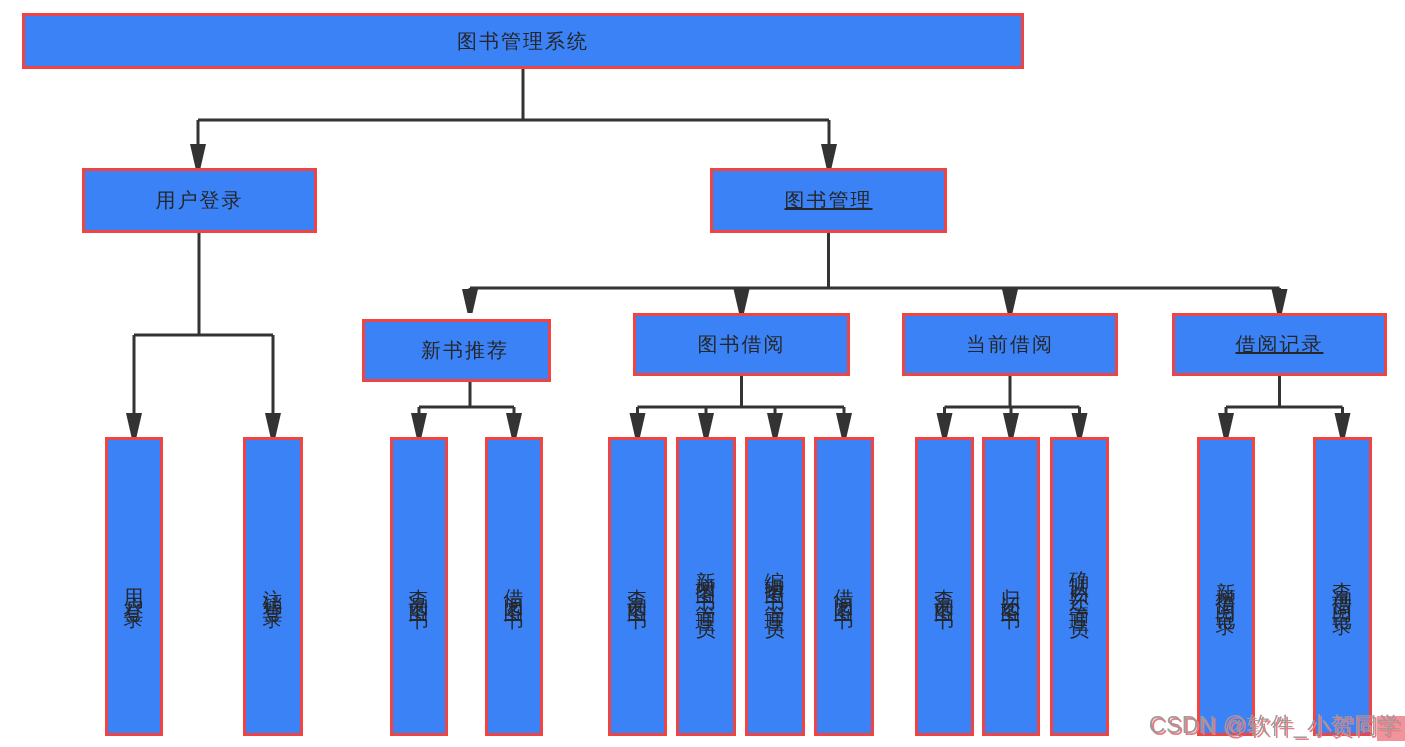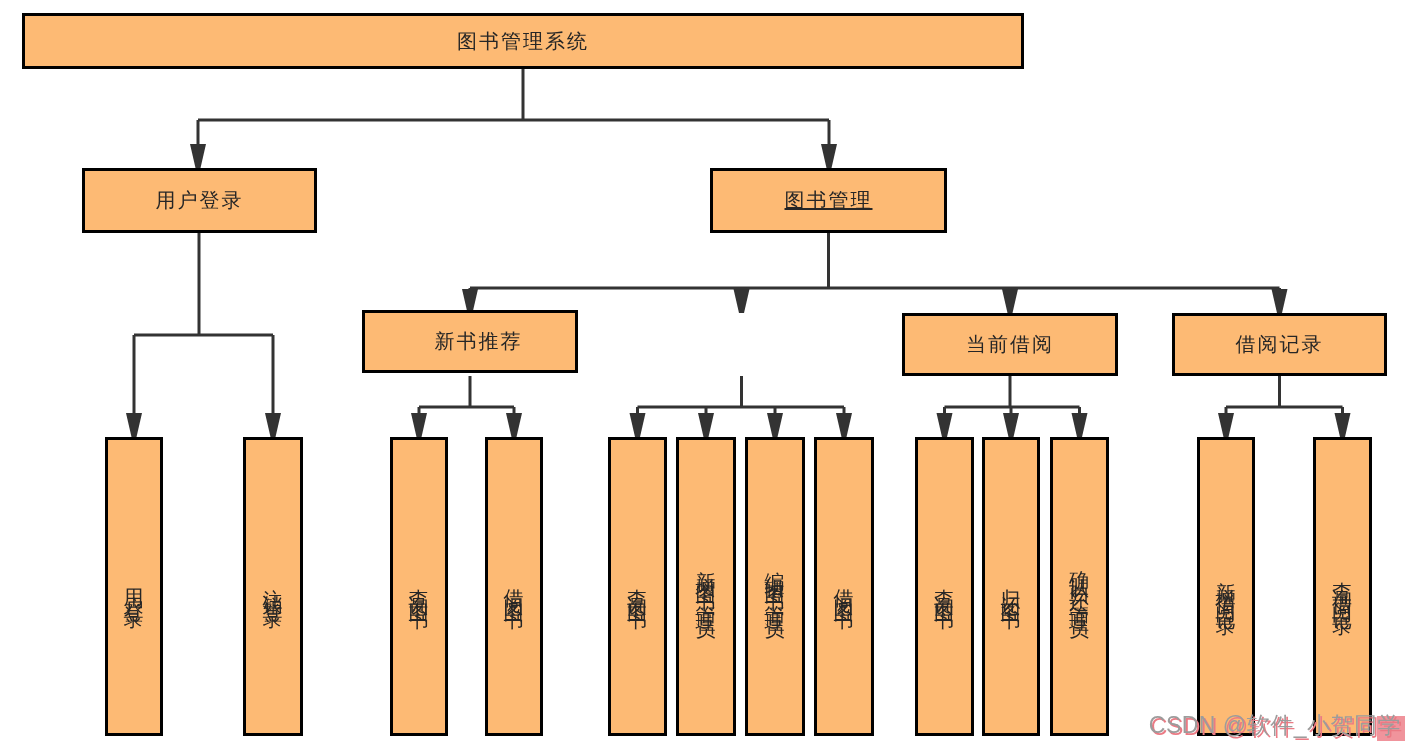--- a/index.html
+++ b/index.html
@@ -13,22 +13,22 @@
   }
   svg.connectors {
     position: absolute;
     left: 0; top: 0;
     width: 1405px; height: 747px;
     z-index: 1;
   }
   .node {
     position: absolute;
     box-sizing: border-box;
-    border: 3px solid #000000;
-    background: #fdba74;
+    border: 3px solid #ef4444;
+    background: #3b82f6;
     display: flex;
     align-items: center;
     justify-content: center;
     z-index: 2;
   }
   .node.h {
     font-size: 20px;
     letter-spacing: 2px;
     color: #262626;
     white-space: nowrap;
@@ -121,23 +121,24 @@
       <polygon points="1071.5,413 1087.5,413 1082,437 1077,437" fill="#333333"></polygon>
       <polygon points="1218,413 1234,413 1228.5,437 1223.5,437" fill="#333333"></polygon>
       <polygon points="1334.5,413 1350.5,413 1345,437 1340,437" fill="#333333"></polygon>
     </svg>
 
   <div class="node h" style="left:22px; top:13px; width:1002px; height:56px;">图书管理系统</div>
 
   <div class="node h" style="left:82px; top:168px; width:235px; height:65px;">用户登录</div>
   <div class="node h" style="left:710px; top:168px; width:237px; height:65px;text-decoration:underline;">图书管理</div>
 
-  <div class="node h" style="left:362px; top:310px; width:216px; height:63px;padding-left:17px;">新书推荐</div>
+  <div class="node h" style="left:362px; top:319px; width:189px; height:63px;padding-left:17px;">新书推荐</div>
+  <div class="node h" style="left:633px; top:313px; width:217px; height:63px;">图书借阅</div>
   <div class="node h" style="left:902px; top:313px; width:216px; height:63px;">当前借阅</div>
-  <div class="node h" style="left:1172px; top:313px; width:215px; height:63px;">借阅记录</div>
+  <div class="node h" style="left:1172px; top:313px; width:215px; height:63px;text-decoration:underline;">借阅记录</div>
 
   <div class="node v" style="left:105px; top:437px; width:58px; height:299px;">
     <span>用户登录</span>
   </div>
   <div class="node v" style="left:243px; top:437px; width:60px; height:299px;">
     <span>注销登录</span>
   </div>
   <div class="node v" style="left:390px; top:437px; width:58px; height:299px;">
     <span>查询图书</span>
   </div>

